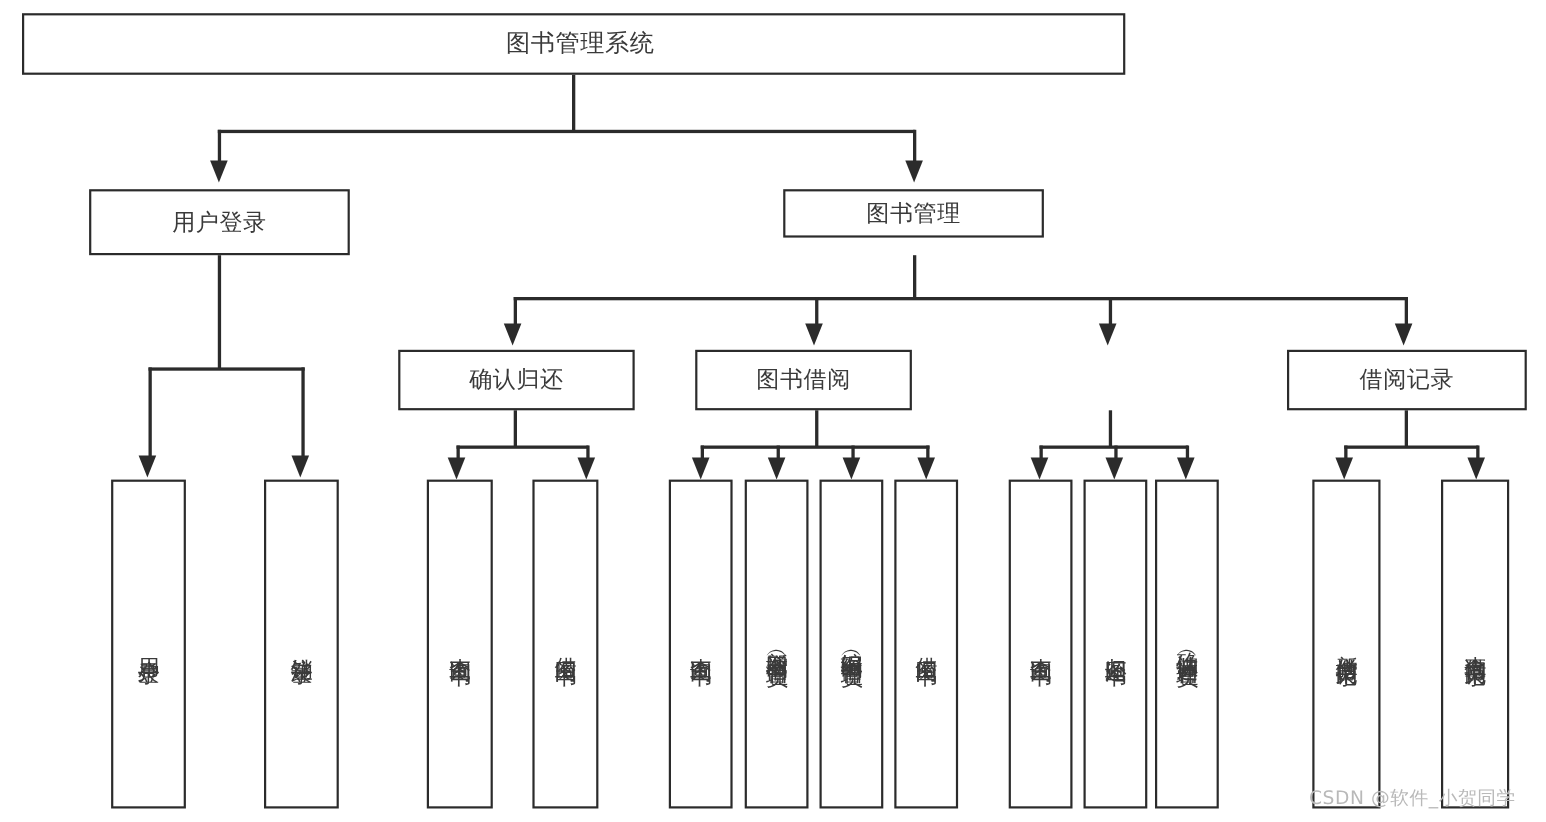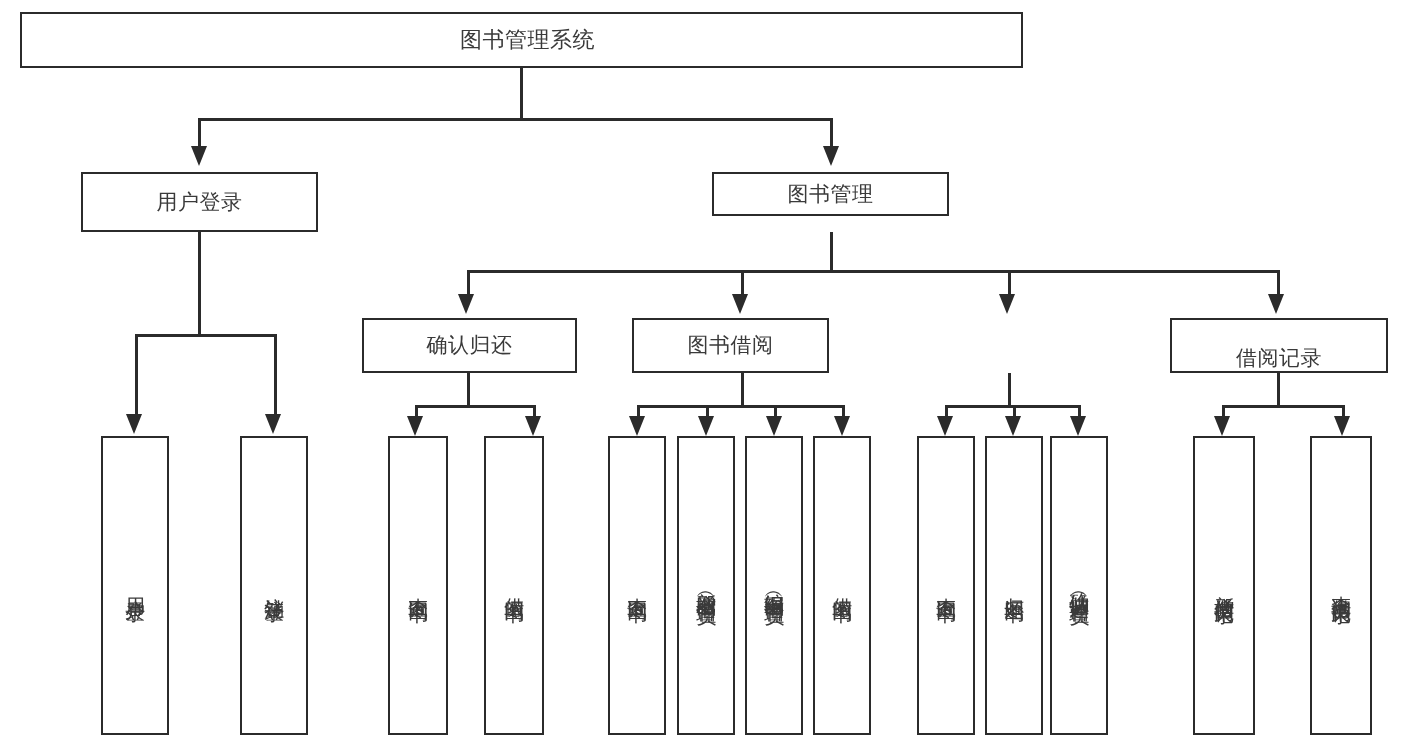--- a/index.html
+++ b/index.html
@@ -126,21 +126,21 @@
   <div class="arrow" style="left:999px; top:294px;"></div>
   <div class="ln v" style="left:1277px; top:270px; height:28px;"></div>
   <div class="arrow" style="left:1268px; top:294px;"></div>
 
   <div class="node h" style="left:362px; top:318px; width:215px; height:55px;">
     <span>确认归还</span>
   </div>
   <div class="node h" style="left:632px; top:318px; width:197px; height:55px;text-align:right;">
     <span>图书借阅</span>
   </div>
-  <div class="node h" style="left:1170px; top:318px; width:218px; height:55px;align-items:flex-end;">
+  <div class="node h" style="left:1170px; top:318px; width:218px; height:55px;">
     <span>借阅记录</span>
   </div>
 
   <div class="ln v" style="left:467px; top:373px; height:34px;"></div>
   <div class="ln h" style="left:415px; top:405px; width:120px;"></div>
   <div class="ln v" style="left:415px; top:405px; height:16px;"></div>
   <div class="arrow" style="left:407px; top:416px;"></div>
   <div class="ln v" style="left:533px; top:405px; height:16px;"></div>
   <div class="arrow" style="left:525px; top:416px;"></div>
 
@@ -201,14 +201,15 @@
   <div class="ln v" style="left:1342px; top:405px; height:16px;"></div>
   <div class="arrow" style="left:1334px; top:416px;"></div>
 
   <div class="node v" style="left:1193px; top:436px; width:62px; height:299px;">
     <span class="vtxt">新增借阅记录</span>
   </div>
   <div class="node v" style="left:1310px; top:436px; width:62px; height:299px;">
     <span class="vtxt">查询借阅记录</span>
   </div>
 
+  <div id="watermark" style="left:1190px; top:714px;">CSDN @软件_小贺同学</div>
 
 </div>
 
 </body></html>

